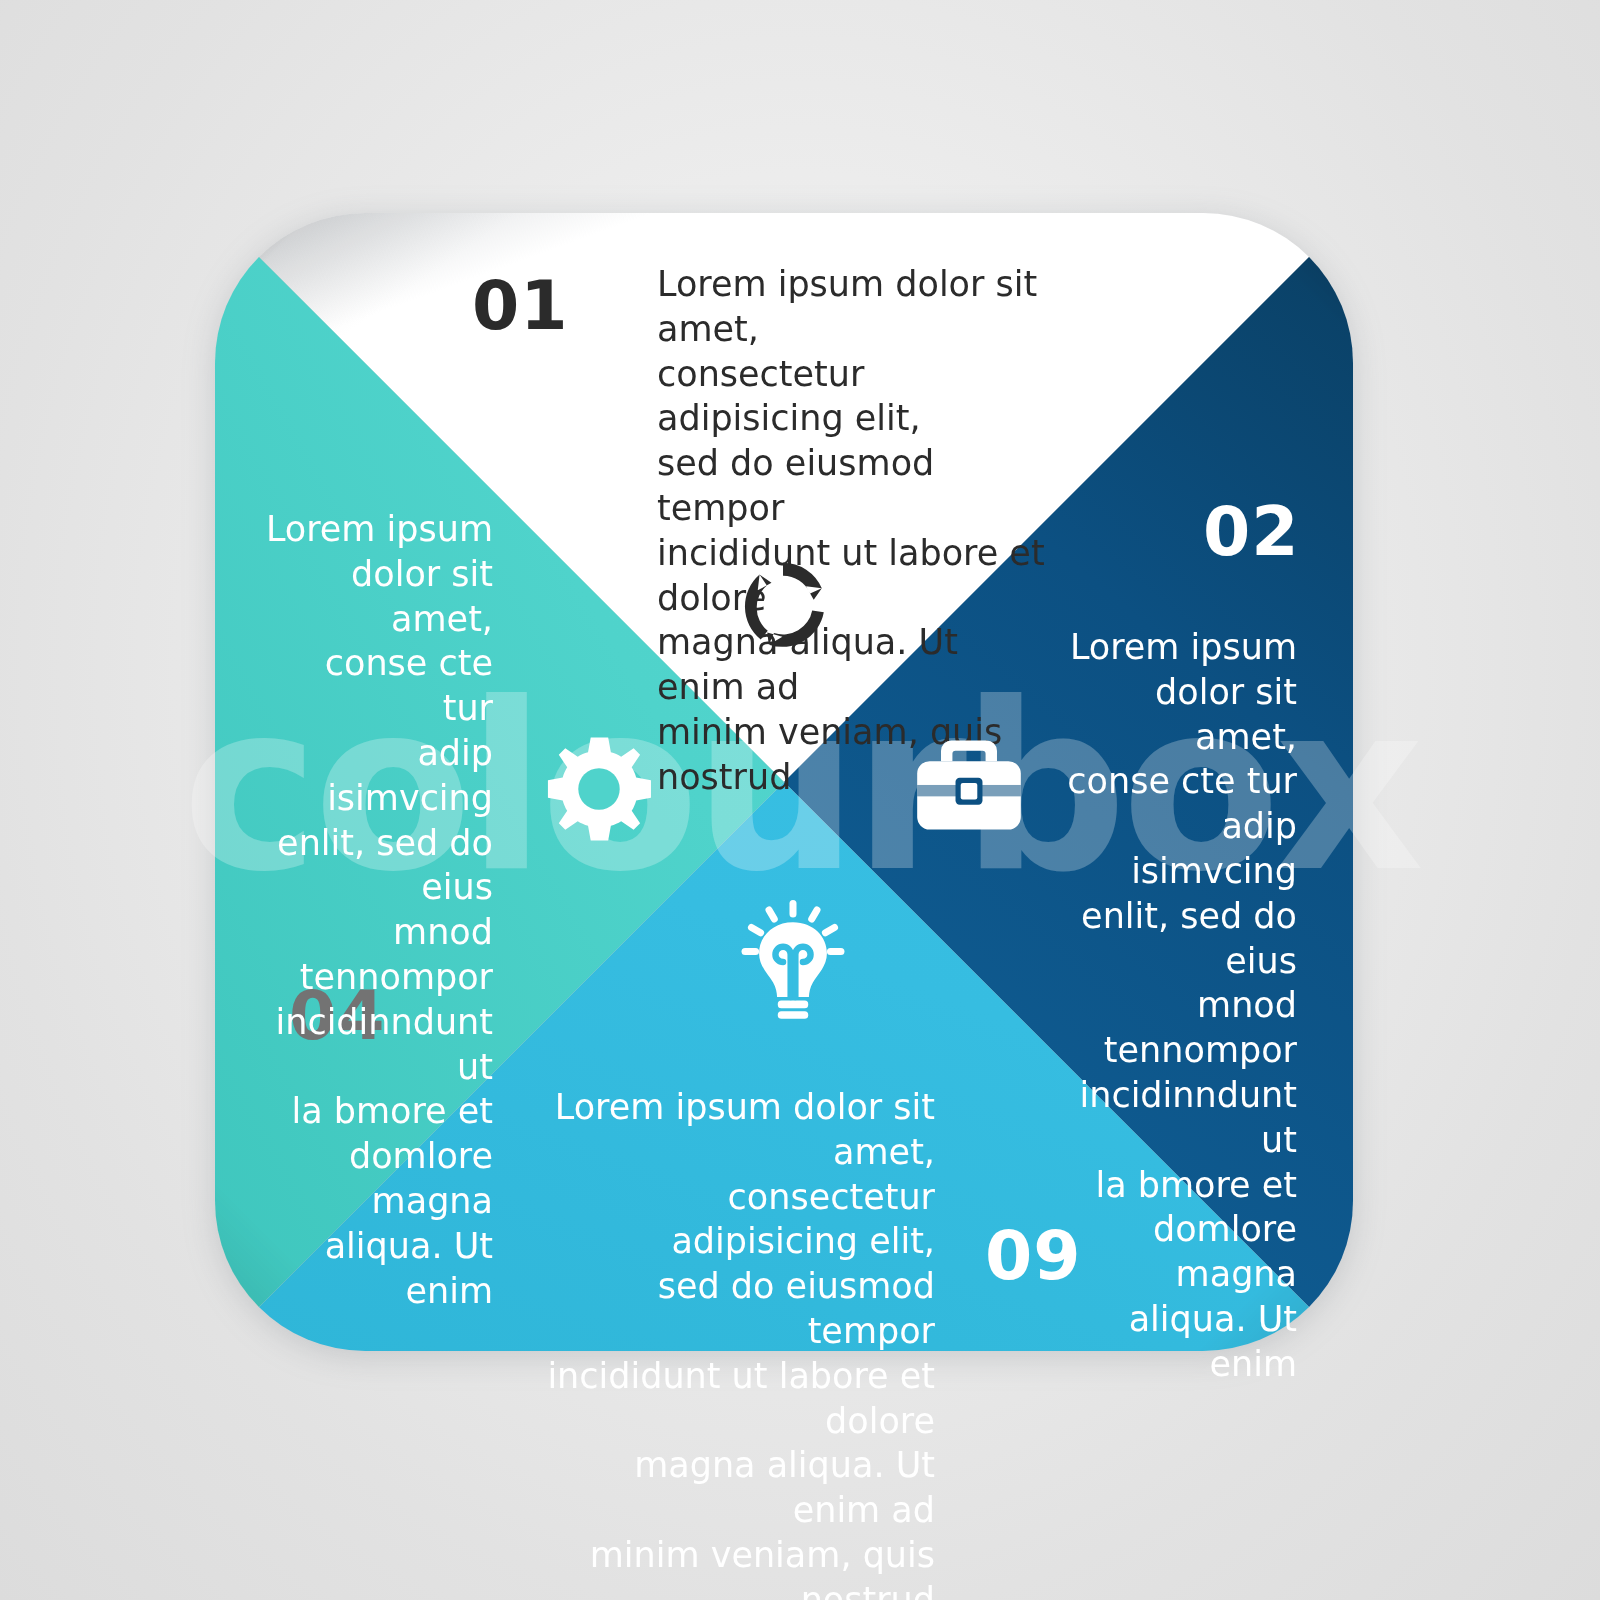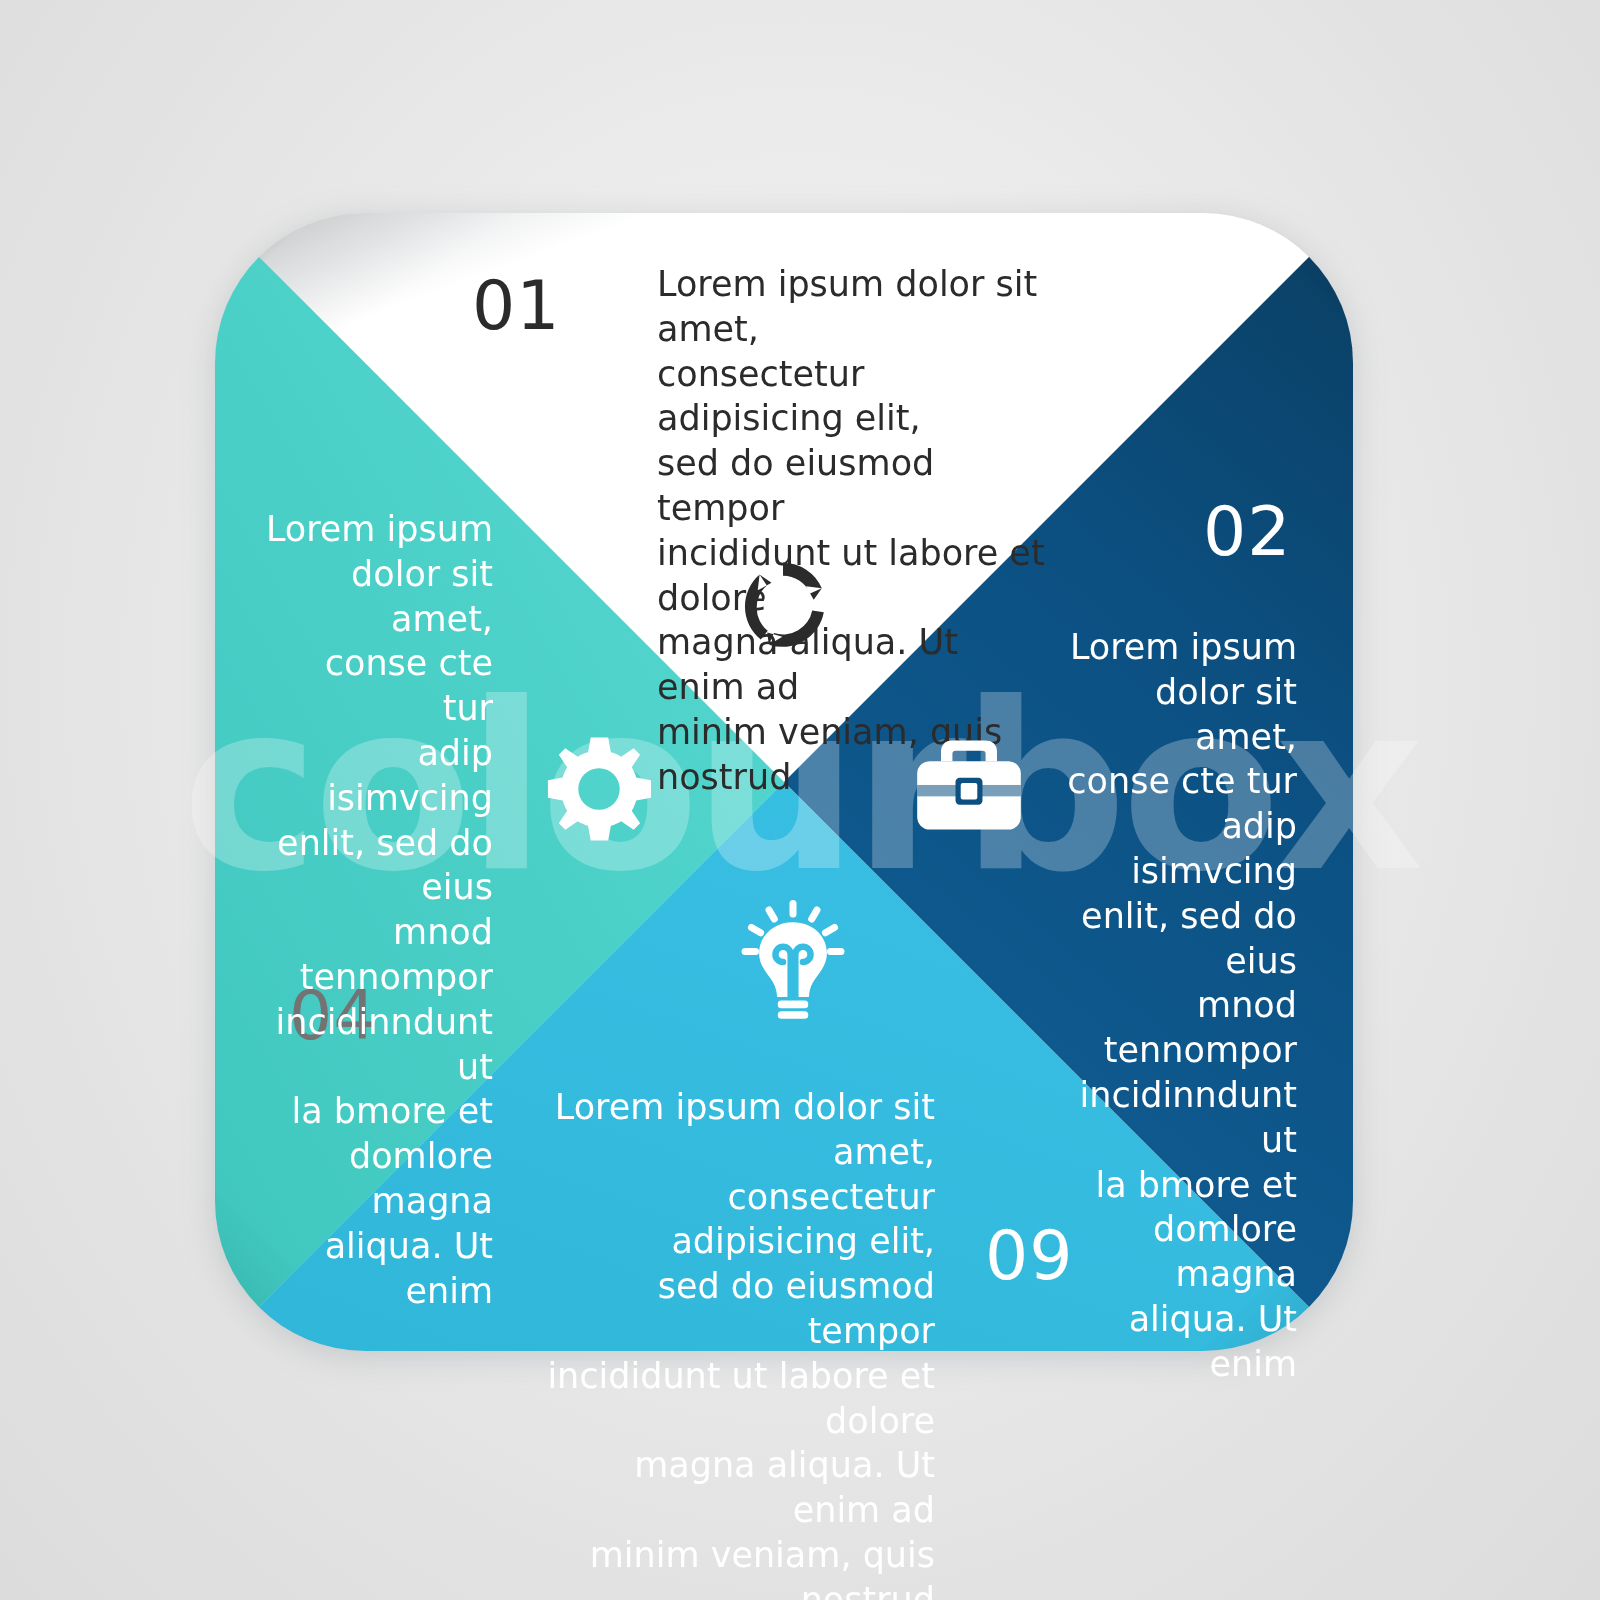--- a/index.html
+++ b/index.html
@@ -106,21 +106,21 @@
     color: rgba(255,255,255,0.26);
     pointer-events: none;
     user-select: none;
     line-height: 1;
   }
 
   
   .numlabel {
     position: absolute;
     font-family: "DejaVu Sans", sans-serif;
-    font-weight: 400;
+    font-weight: 700;
     font-size: 68px;
     line-height: 1;
     letter-spacing: 1px;
   }
   .para {
     position: absolute;
     font-family: "DejaVu Sans", sans-serif;
     font-size: 35px;
     line-height: 1.28;
     white-space: pre-line;

